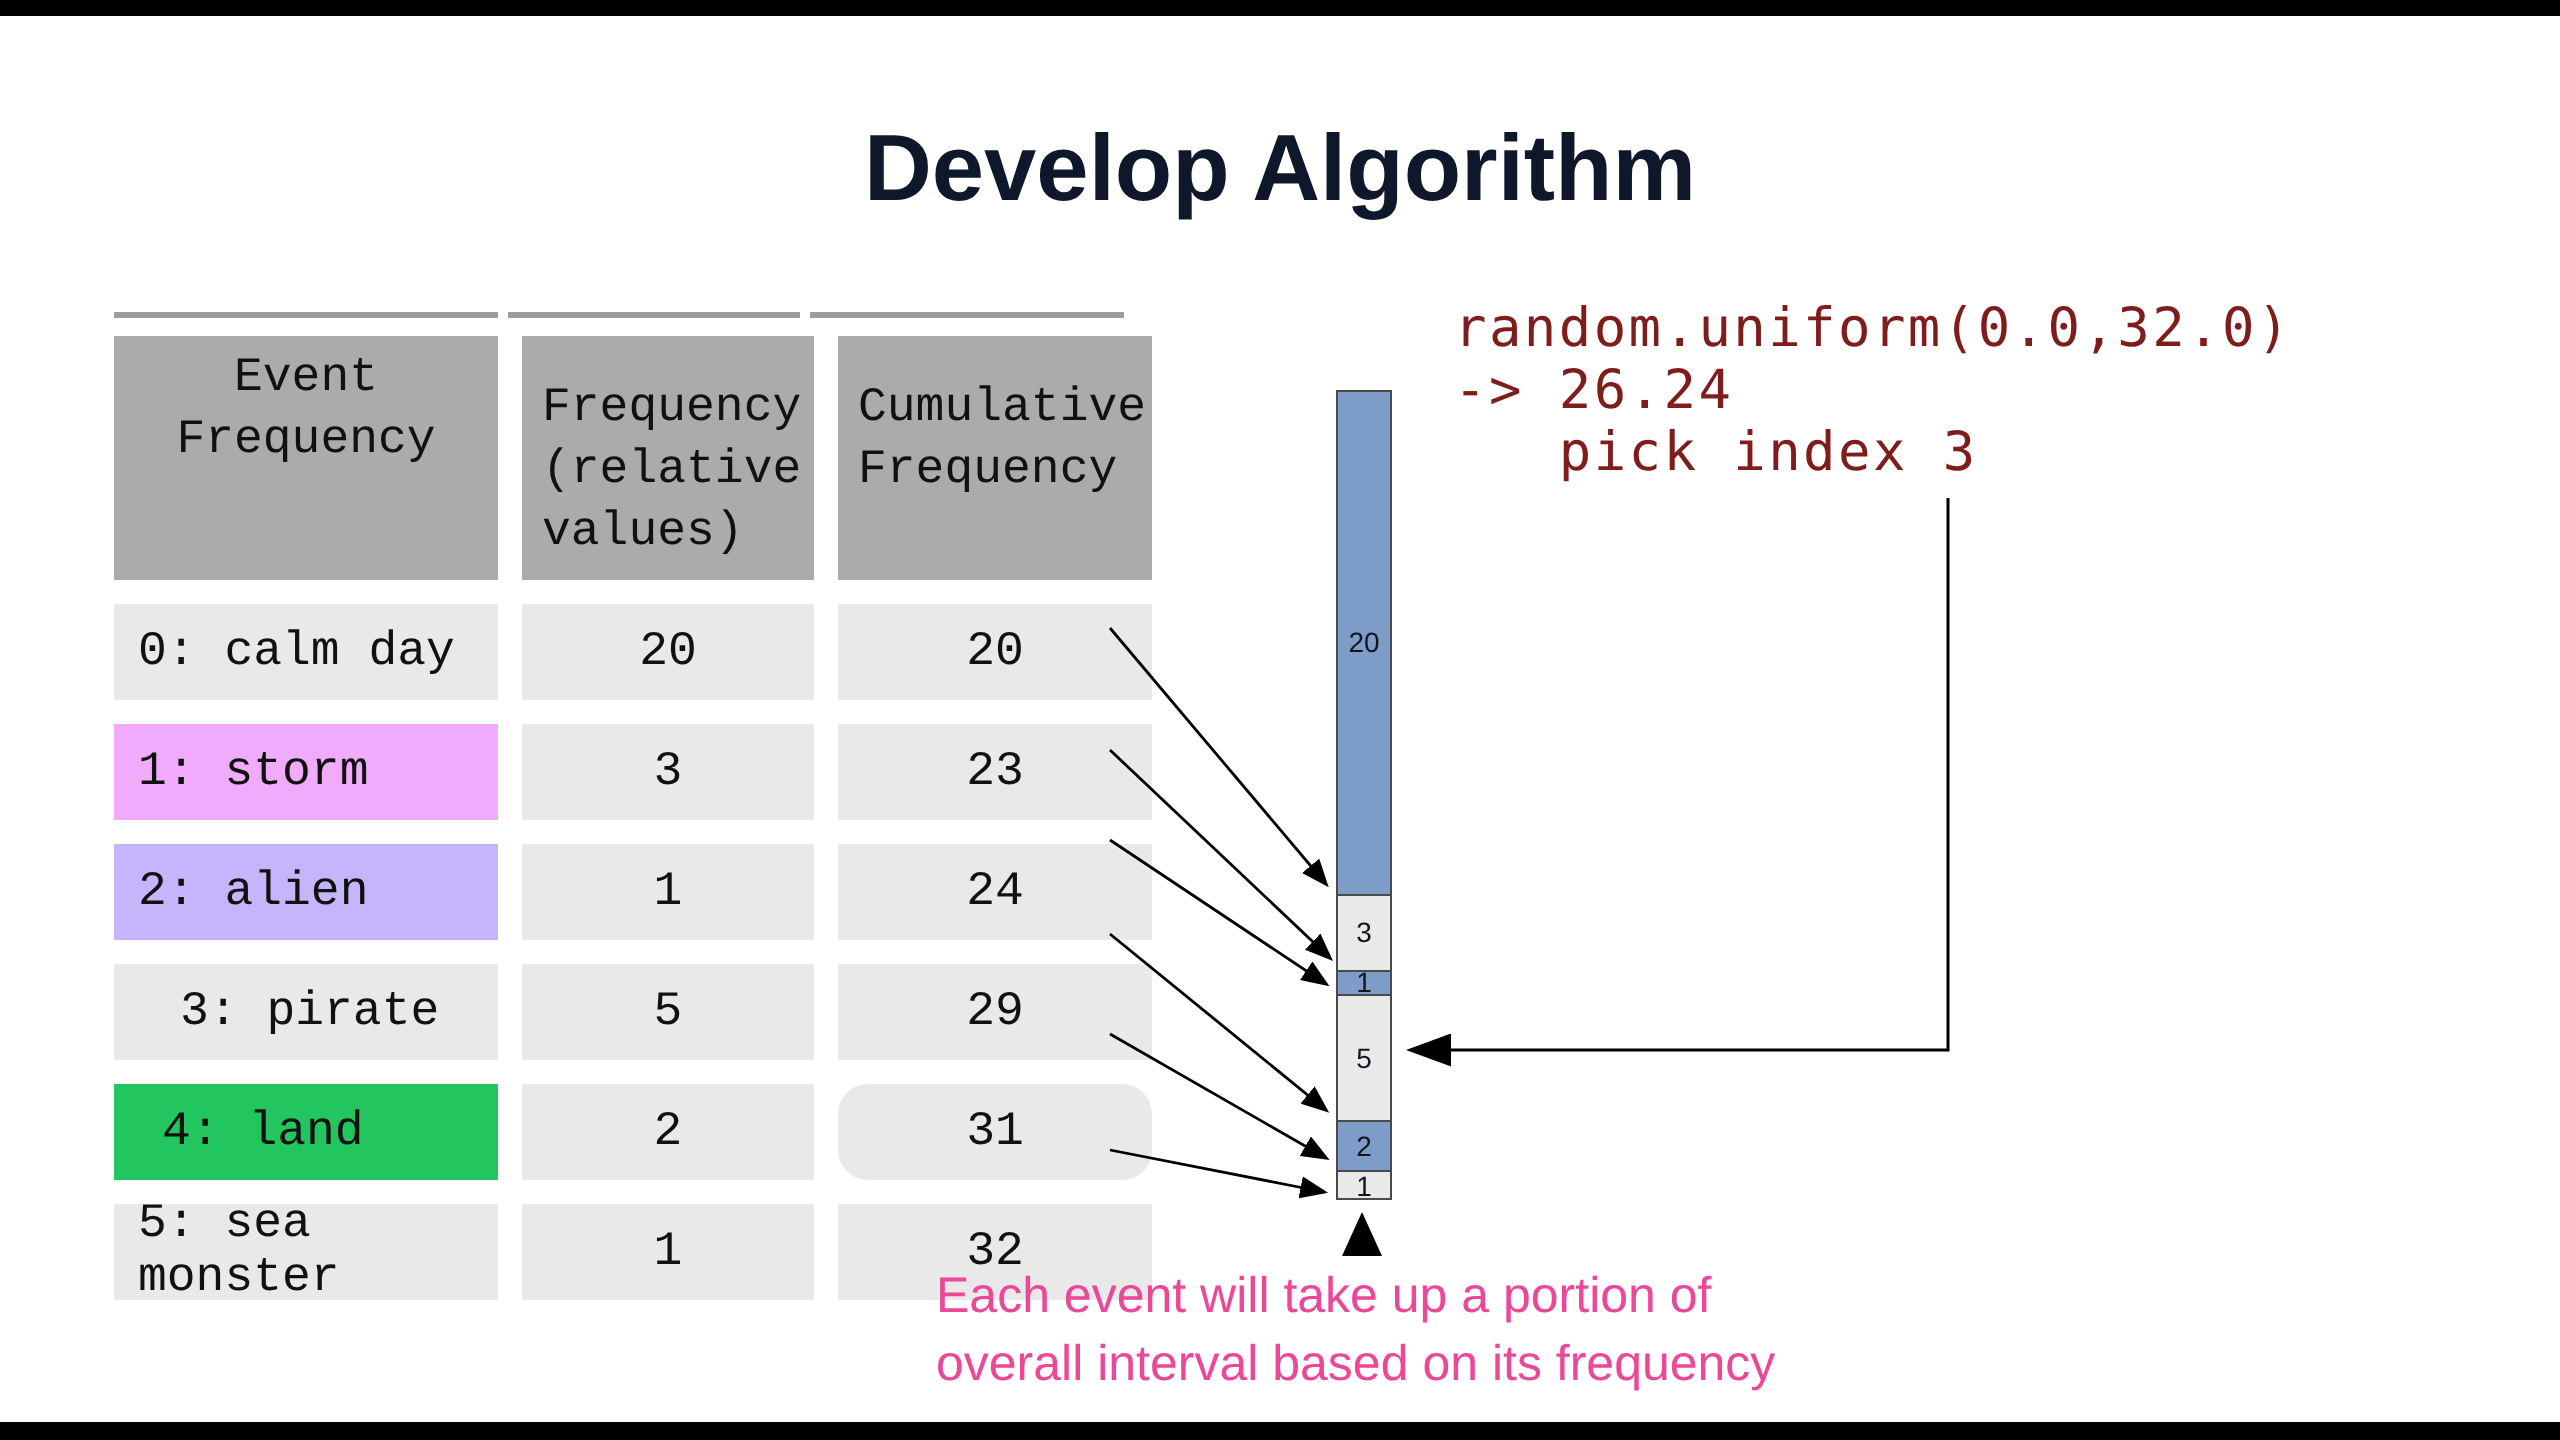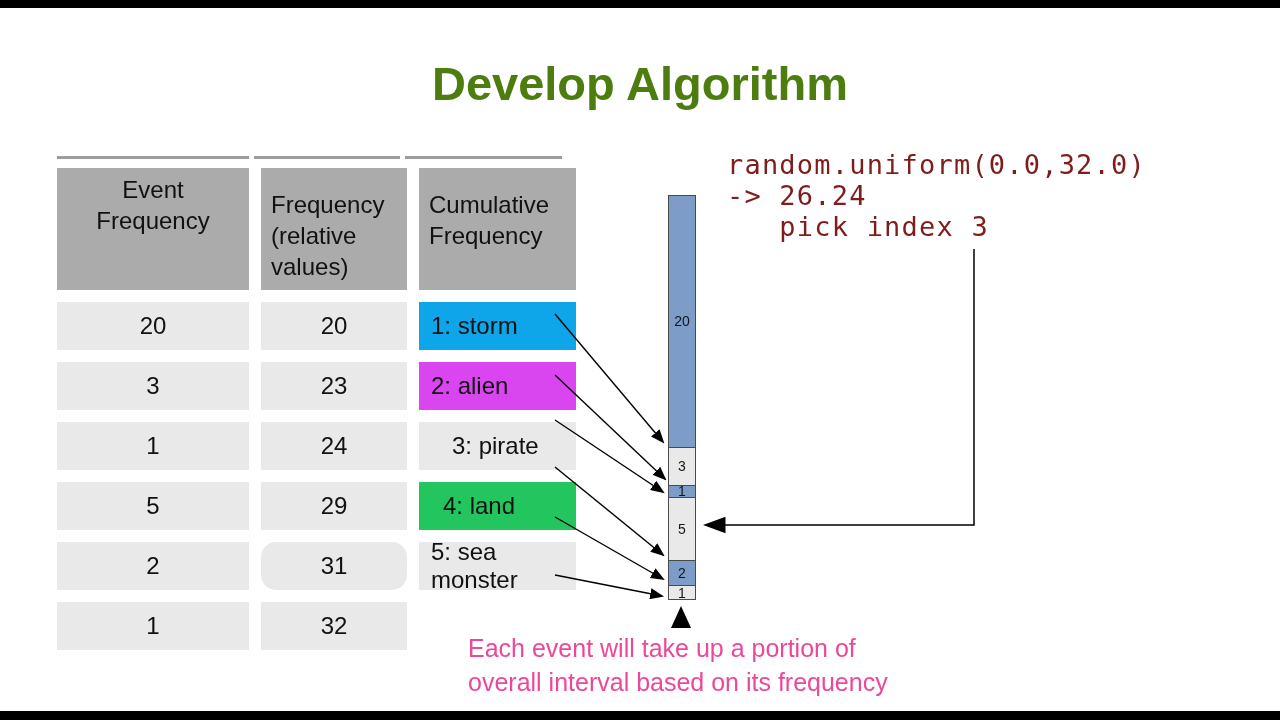--- a/index.html
+++ b/index.html
@@ -10,21 +10,21 @@
   #bar-bottom{bottom:0;height:9px;}
 
   #title{position:absolute;left:0;top:56px;width:1280px;text-align:center;
          font-size:47px;font-weight:bold;letter-spacing:0px;}
 
   
   #freq-table{position:absolute;left:57px;top:168px;
               display:grid;grid-template-columns:192px 146px 157px;
               grid-template-rows:122px repeat(6,48px);
               column-gap:5px;row-gap:2px;
-              font-family:Liberation Sans, sans-serif;font-size:24px;color:#111;gap:12px;}
+              font-family:Liberation Mono, monospace;font-size:24px;color:#111;gap:12px;}
   #table-topline{position:absolute;left:57px;top:156px;width:505px;
                  display:grid;grid-template-columns:192px 146px 157px;column-gap:5px;height:3px;}
   #table-topline div{background:#9d9d9d;}
   .th{background:#ababab;padding:21px 10px 0 10px;line-height:31px;}
   .th.center{text-align:center;padding:6px 20px 0 20px;}
   .td{background:#e9e9e9;display:flex;align-items:center;}
   .td.event{padding-left:12px;}
   .td.num{justify-content:center;}
 
   
@@ -50,41 +50,42 @@
   .arr{stroke:#000;stroke-width:1.4;fill:none;}
 </style>
 </head>
 <body>
 
 <div id="stage">
 
   <div id="bar-top" class="letterbox"></div>
   <div id="bar-bottom" class="letterbox"></div>
 
-  <div id="title" style="color: #4d7c0f;">Develop Algorithm</div>
+  <div id="title" style="color: #0f172a;">Develop Algorithm</div>
 
   <div id="table-topline">
     <div></div>
       <div></div>
       <div></div>
   </div>
 
   <div id="freq-table">
     <div class="th center" style="background: rgb(171, 171, 171);">Event Frequency</div>
     <div class="th" style="background: rgb(171, 171, 171);">Frequency (relative values)</div>
     <div class="th" style="background: rgb(171, 171, 171);">Cumulative Frequency</div>
 
+    <div class="td event" style="background: rgb(233, 233, 233);">0: calm day</div>
     <div class="td num" style="background: rgb(233, 233, 233);">20</div>
     <div class="td num" style="background: rgb(233, 233, 233);">20</div>
 
-    <div class="td event" style="background: #0ea5e9;">1: storm</div>
+    <div class="td event" style="background: #f0abfc;">1: storm</div>
     <div class="td num" style="background: rgb(233, 233, 233);">3</div>
     <div class="td num" style="background: rgb(233, 233, 233);">23</div>
 
-    <div class="td event" style="background: #d946ef;">2: alien</div>
+    <div class="td event" style="background: #c4b5fd;">2: alien</div>
     <div class="td num" style="background: rgb(233, 233, 233);">1</div>
     <div class="td num" style="background: rgb(233, 233, 233);">24</div>
 
     <div class="td event" style="background: rgb(233, 233, 233); padding-left: 33px;">3: pirate</div>
     <div class="td num" style="background: rgb(233, 233, 233);">5</div>
     <div class="td num" style="background: rgb(233, 233, 233);">29</div>
 
     <div class="td event" style="background: #22c55e; padding-left: 24px;">4: land</div>
     <div class="td num" style="background: rgb(233, 233, 233);">2</div>
     <div class="td num" style="background: rgb(233, 233, 233); border-radius: 15px;">31</div>

